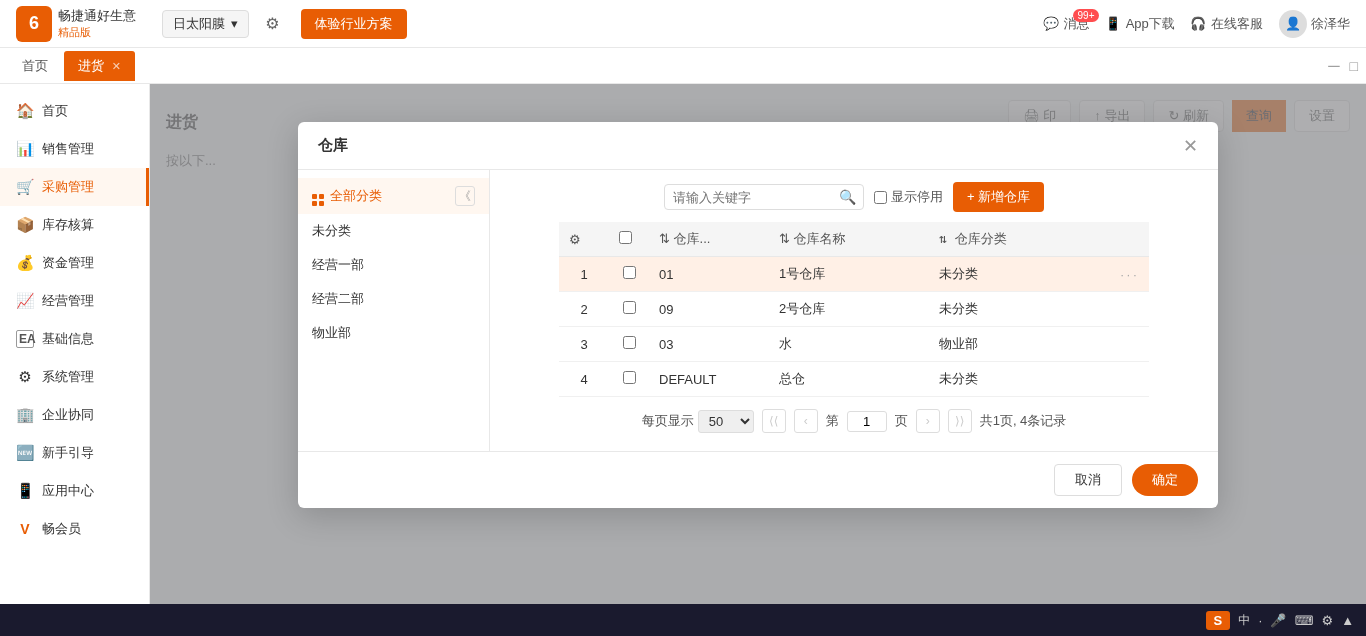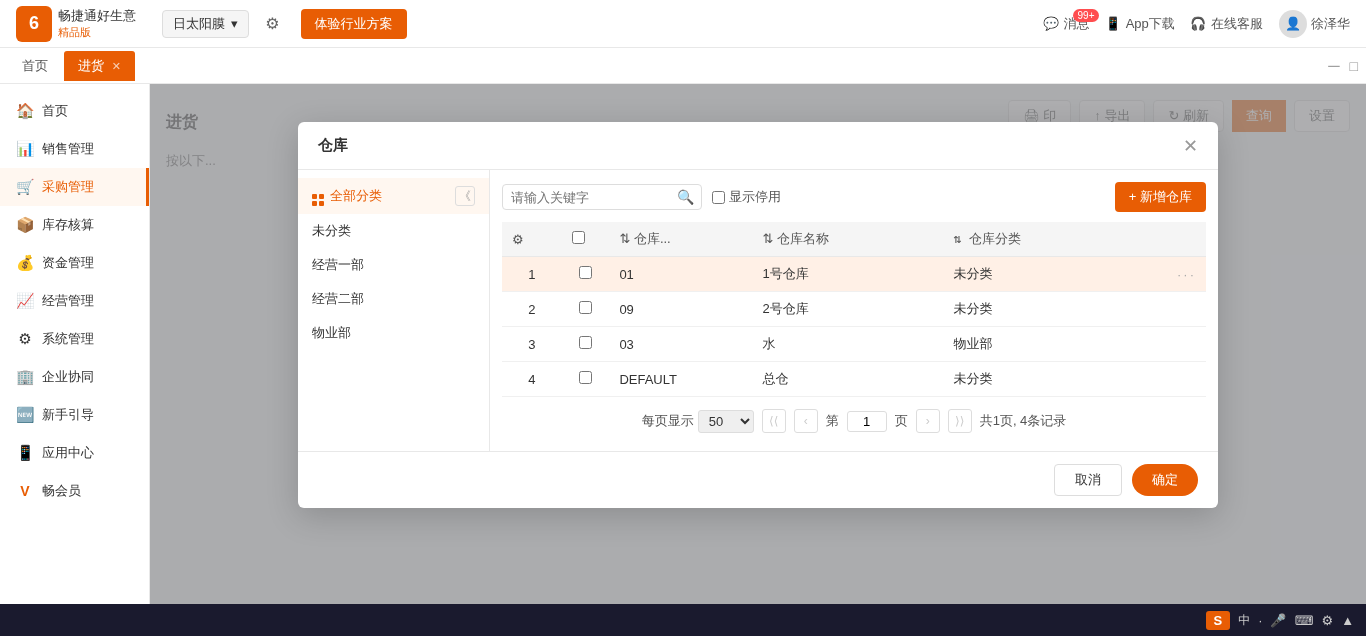--- a/index.html
+++ b/index.html
@@ -248,20 +248,21 @@
       margin-left: auto;
     }
 
     
     .table-panel {
       flex: 1;
       display: flex;
       flex-direction: column;
       padding: 12px;
       overflow: hidden;
+      align-items: center;
     }
     .table-toolbar {
       display: flex;
       align-items: center;
       margin-bottom: 10px;
       gap: 10px;
     }
     .search-input-wrap {
       display: flex;
       align-items: center;
@@ -406,21 +407,21 @@
     .bg-page {
       padding: 16px;
       opacity: 0.4;
       pointer-events: none;
     }
     .bg-toolbar {
       display: flex;
       gap: 8px;
       margin-bottom: 12px;
     }
-    .bg-btn { background: #e85d04; color: #ffffff; border: none; border-radius: 0; padding: 2px 14px; font-size: 13px; }
+    .bg-btn { background: #e85d04; color: #0f172a; border: none; border-radius: 0; padding: 2px 14px; font-size: 13px; }
     .bg-btn-outline { background: #fff; color: #555; border: 1px solid #ddd; border-radius: 4px; padding: 6px 14px; font-size: 13px; }
 
     
     .status-bar {
       position: fixed;
       bottom: 0;
       left: 0;
       right: 0;
       height: 32px;
       background: #1a1a2e;
@@ -521,20 +522,24 @@
       <span class="sidebar-icon">📦</span>
       <span>库存核算</span>
     </div>
     <div class="sidebar-item">
       <span class="sidebar-icon">💰</span>
       <span>资金管理</span>
     </div>
     <div class="sidebar-item">
       <span class="sidebar-icon">📈</span>
       <span>经营管理</span>
+    </div>
+    <div class="sidebar-item">
+      <span class="sidebar-icon" style="font-size:12px;font-weight:bold;color:#555;border:1px solid #999;border-radius:2px;padding:1px 2px;">EA</span>
+      <span>基础信息</span>
     </div>
     <div class="sidebar-item">
       <span class="sidebar-icon">⚙</span>
       <span>系统管理</span>
     </div>
     <div class="sidebar-item">
       <span class="sidebar-icon">🏢</span>
       <span>企业协同</span>
     </div>
     <div class="sidebar-item">

